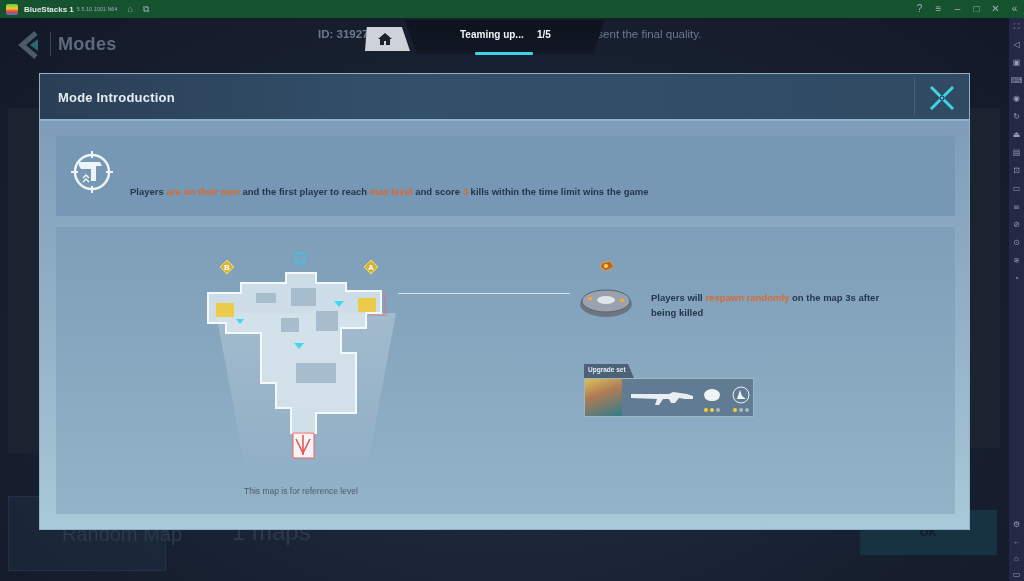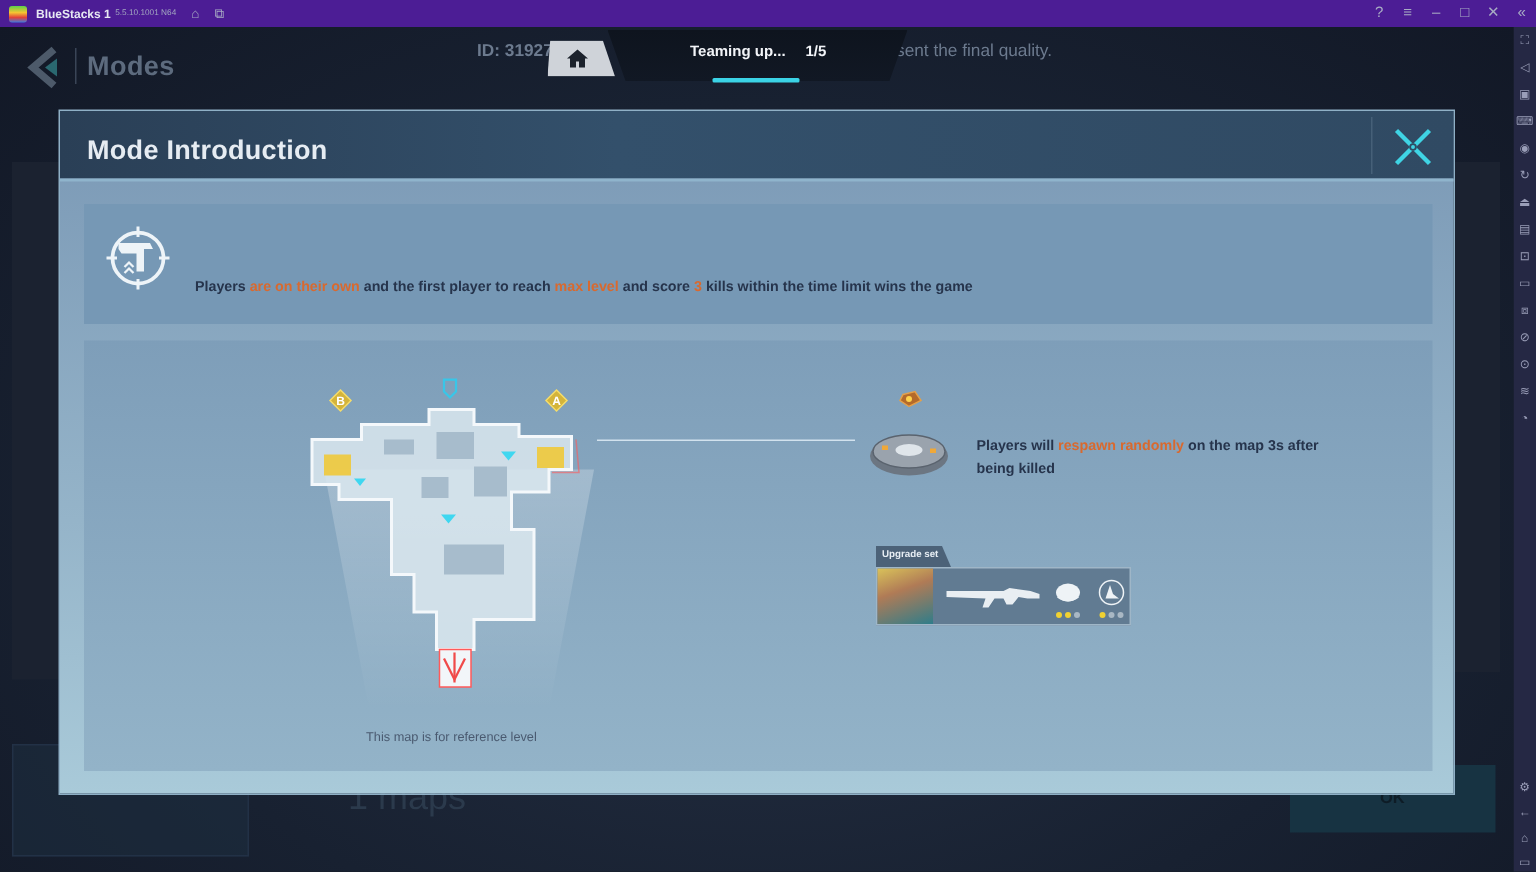--- a/index.html
+++ b/index.html
@@ -1,19 +1,19 @@
 <!DOCTYPE html>
 <html><head>
 <meta charset="utf-8">
 <style>
   * { box-sizing: border-box; margin: 0; padding: 0; }
   html, body { width: 1024px; height: 581px; overflow: hidden; background: #161c29; font-family: "Liberation Sans", sans-serif; }
 
   
-  .titlebar { position: absolute; left: 0; top: 0; width: 1024px; height: 18px; background: #4c1d95; display: flex; align-items: center; }
+  .titlebar { position: absolute; left: 0; top: 0; width: 1024px; height: 18px; background: #14532d; display: flex; align-items: center; }
   .bs-logo { width: 12px; height: 11px; margin-left: 6px; border-radius: 2px; background: linear-gradient(180deg,#5bcf4a 0%,#f6c532 40%,#e2423a 70%,#3d7be0 100%); }
   .bs-title { color: #e6e8f2; font-size: 8px; font-weight: bold; margin-left: 6px; }
   .bs-ver { color: #a2a6c0; font-size: 5.5px; margin-left: 3px; }
   .tb-icon { color: #a8acc4; font-size: 9px; margin-left: 10px; line-height: 18px; }
   .tb-right { position: absolute; right: 0; top: 0; height: 18px; display: flex; align-items: center; }
   .tb-right span { color: #a8acc4; font-size: 10px; width: 19px; text-align: center; line-height: 18px; }
 
   
   .sidebar { position: absolute; right: 0; top: 18px; width: 15px; height: 563px; background: #252844; }
   .sb-icon { position: absolute; left: 0; width: 15px; text-align: center; color: #9a9eb8; font-size: 8px; line-height: 10px; }
@@ -34,21 +34,21 @@
   .bg-panel-r { position: absolute; left: 970px; top: 90px; width: 30px; height: 340px; background: #1b2230; }
   .bg-random { position: absolute; left: 8px; top: 478px; width: 158px; height: 75px; border: 1px solid #223146; background: rgba(30,48,66,0.5); }
   .bg-random-label { position: absolute; left: 62px; top: 505px; color: #2b3a4c; font-size: 20px; }
   .bg-maps { position: absolute; left: 232px; top: 500px; color: #2b3a4c; font-size: 24px; }
   .bg-ok { position: absolute; left: 860px; top: 492px; width: 137px; height: 45px; background: #173342; }
   .bg-ok-label { position: absolute; left: 920px; top: 508px; color: #0e1c26; font-size: 11px; font-weight: bold; }
 
   
   .modal { position: absolute; left: 39px; top: 73px; width: 931px; height: 457px; background: linear-gradient(180deg,#7a98b5 0%,#95b4c9 60%,#a9cad9 100%); border: 1px solid #8fb0c6; }
   .modal-header { position: absolute; left: 0; top: 0; width: 929px; height: 47px; background: linear-gradient(90deg,#2a3f56 0%,#33506b 40%,#304a63 100%); border-bottom: 2px solid #8fb4cc; }
-  .modal-title { position: absolute; left: 18px; top: 16px; color: #e6ecf2; font-size: 18px; font-weight: bold; letter-spacing: 0.2px; }
+  .modal-title { position: absolute; left: 18px; top: 16px; color: #e6ecf2; font-size: 13px; font-weight: bold; letter-spacing: 0.2px; }
   .close-div { position: absolute; left: 874px; top: 4px; width: 1px; height: 38px; background: #466078; }
   .close-btn { position: absolute; left: 884px; top: 6px; width: 36px; height: 36px; cursor: pointer; }
 
   .card-top { position: absolute; left: 16px; top: 62px; width: 899px; height: 80px; background: #7698b5; }
   .mode-icon { position: absolute; left: 14px; top: 14px; width: 44px; height: 44px; }
   .mode-name-bar { position: absolute; left: 74px; top: 16px; width: 120px; height: 24px; background: linear-gradient(90deg,#52708e 0%,#5f7e9b 70%,rgba(118,152,181,0) 100%); border-left: 3px solid #47c6e6; }
   .mode-name { position: absolute; left: 10px; top: 5px; color: #e9eff4; font-size: 12px; font-weight: bold; }
   .mode-desc { position: absolute; left: 74px; top: 50px; color: #26344c; font-size: 9.5px; font-weight: bold; white-space: nowrap; text-align: center; }
   .hl { color: #d9692e; }
 
@@ -131,20 +131,21 @@
       <polygon points="8,1 15,7 13,7 13,13 9,13 9,9 7,9 7,13 3,13 3,7 1,7" fill="#1c222c"></polygon>
     </svg>
   </div>
   <span class="team-text">Teaming up...</span>
   <span class="team-count">1/5</span>
   <div class="team-progress"></div>
 
   <div class="bg-panel-l"></div>
   <div class="bg-panel-r"></div>
   <div class="bg-random"></div>
+  <span class="bg-random-label">Random Map</span>
   <span class="bg-maps">1 maps</span>
   <div class="bg-ok"></div>
   <span class="bg-ok-label">OK</span>
 </div>
 
 <div class="modal">
   <div class="modal-header">
     <span class="modal-title">Mode Introduction</span>
     <div class="close-div"></div>
     <svg class="close-btn" viewBox="0 0 36 36">

